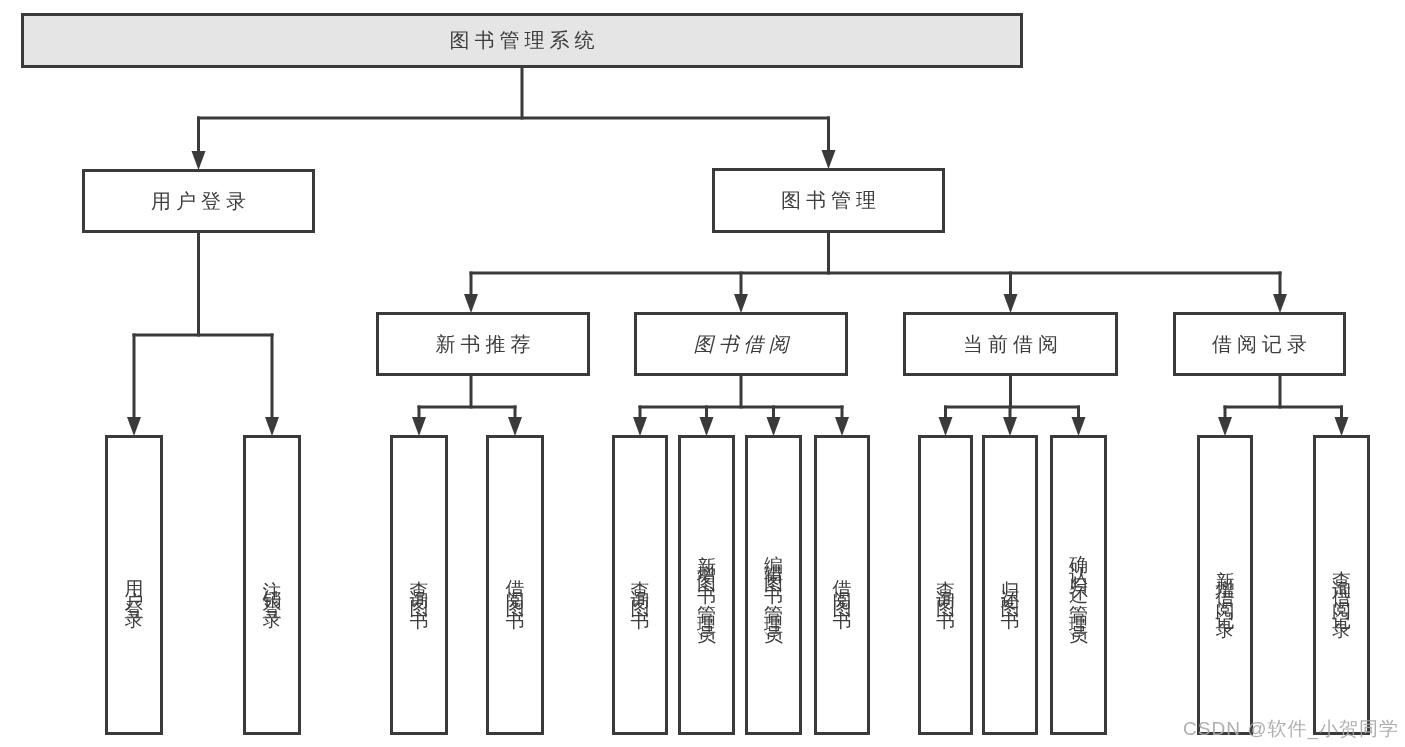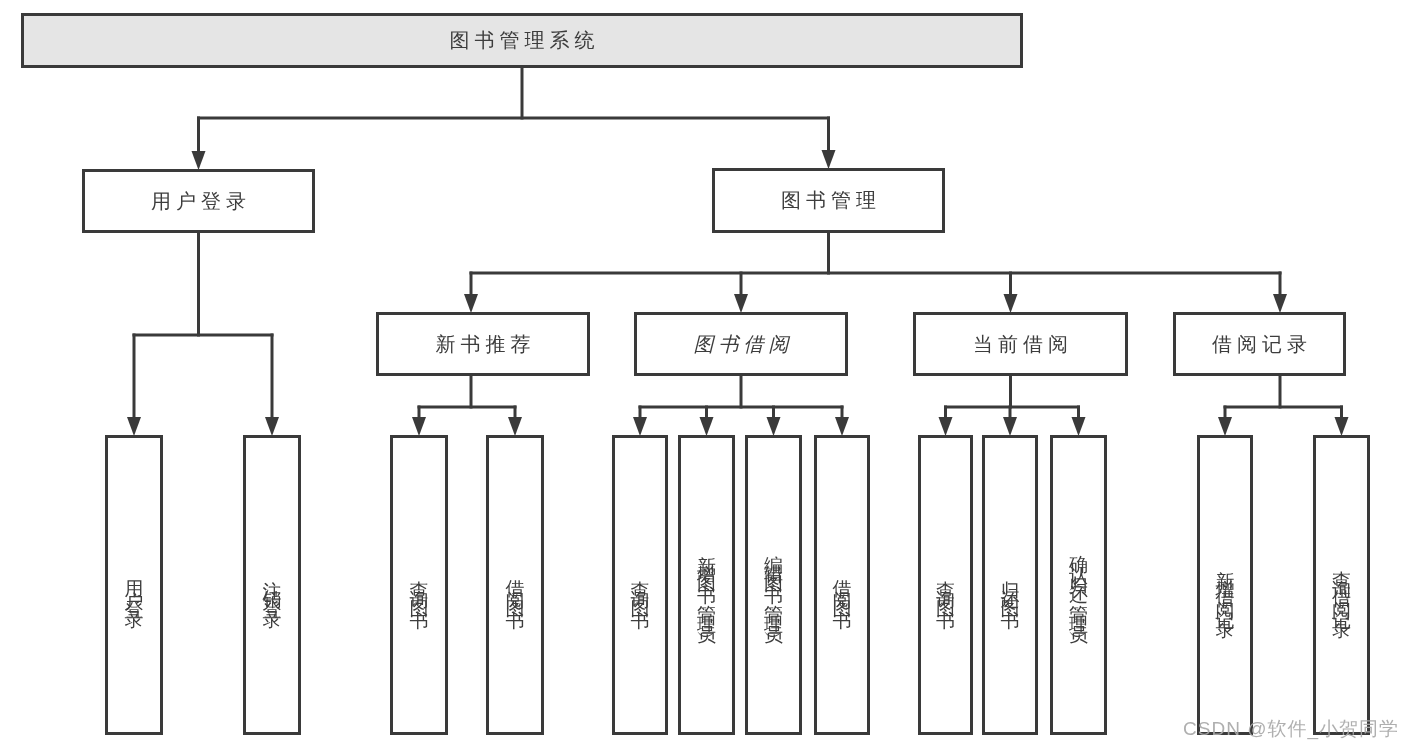--- a/index.html
+++ b/index.html
@@ -113,21 +113,21 @@
       <polygon points="1218,417 1232,417 1225,436" fill="#3a3a3a"></polygon>
       <line x1="1341.5" y1="407" x2="1341.5" y2="419" stroke="#3a3a3a" stroke-width="3" stroke-linecap="square"></line>
       <polygon points="1334.5,417 1348.5,417 1341.5,436" fill="#3a3a3a"></polygon>
     </svg>
   <div class="watermark">CSDN @软件_小贺同学</div>
 <div class="node" style="left: 21px; top: 13px; width: 1002px; height: 55px; border-color: rgb(58, 58, 58); background: #e5e5e5; color: rgb(61, 61, 61);">图书管理系统</div>
     <div class="node" style="left: 82px; top: 169px; width: 233px; height: 64px; border-color: rgb(58, 58, 58); background: rgb(255, 255, 255); color: rgb(61, 61, 61);">用户登录</div>
     <div class="node" style="left: 712px; top: 168px; width: 233px; height: 65px; border-color: rgb(58, 58, 58); background: rgb(255, 255, 255); color: rgb(61, 61, 61);">图书管理</div>
     <div class="node" style="left: 364px; top: 312px; width: 214px; height: 64px; border-color: rgb(58, 58, 58); background: rgb(255, 255, 255); color: rgb(61, 61, 61); margin-left: 12px;">新书推荐</div>
     <div class="node" style="left: 634px; top: 312px; width: 214px; height: 64px; border-color: rgb(58, 58, 58); background: rgb(255, 255, 255); color: rgb(61, 61, 61); font-style: italic;">图书借阅</div>
-    <div class="node" style="left: 903px; top: 312px; width: 215px; height: 64px; border-color: rgb(58, 58, 58); background: rgb(255, 255, 255); color: rgb(61, 61, 61); margin-left: 10px;">当前借阅</div>
+    <div class="node" style="left: 903px; top: 312px; width: 215px; height: 64px; border-color: rgb(58, 58, 58); background: rgb(255, 255, 255); color: rgb(61, 61, 61);">当前借阅</div>
     <div class="node" style="left: 1173px; top: 312px; width: 173px; height: 64px; border-color: rgb(58, 58, 58); background: rgb(255, 255, 255); color: rgb(61, 61, 61);">借阅记录</div>
     <div class="node vertical" style="left: 105px; top: 435px; width: 58px; height: 300px; border-color: rgb(58, 58, 58); background: rgb(255, 255, 255); color: rgb(61, 61, 61);">用户登录</div>
     <div class="node vertical" style="left: 243px; top: 435px; width: 58px; height: 300px; border-color: rgb(58, 58, 58); background: rgb(255, 255, 255); color: rgb(61, 61, 61);">注销登录</div>
     <div class="node vertical" style="left: 390px; top: 435px; width: 58px; height: 300px; border-color: rgb(58, 58, 58); background: rgb(255, 255, 255); color: rgb(61, 61, 61);">查询图书</div>
     <div class="node vertical" style="left: 486px; top: 435px; width: 58px; height: 300px; border-color: rgb(58, 58, 58); background: rgb(255, 255, 255); color: rgb(61, 61, 61);">借阅图书</div>
     <div class="node vertical" style="left: 612px; top: 435px; width: 56px; height: 300px; border-color: rgb(58, 58, 58); background: rgb(255, 255, 255); color: rgb(61, 61, 61);">查询图书</div>
     <div class="node vertical" style="left: 678px; top: 435px; width: 57px; height: 300px; border-color: rgb(58, 58, 58); background: rgb(255, 255, 255); color: rgb(61, 61, 61);">新增图书（管理员）</div>
     <div class="node vertical" style="left: 745px; top: 435px; width: 57px; height: 300px; border-color: rgb(58, 58, 58); background: rgb(255, 255, 255); color: rgb(61, 61, 61);">编辑图书（管理员）</div>
     <div class="node vertical" style="left: 814px; top: 435px; width: 56px; height: 300px; border-color: rgb(58, 58, 58); background: rgb(255, 255, 255); color: rgb(61, 61, 61);">借阅图书</div>
     <div class="node vertical" style="left: 918px; top: 435px; width: 55px; height: 300px; border-color: rgb(58, 58, 58); background: rgb(255, 255, 255); color: rgb(61, 61, 61);">查询图书</div>

